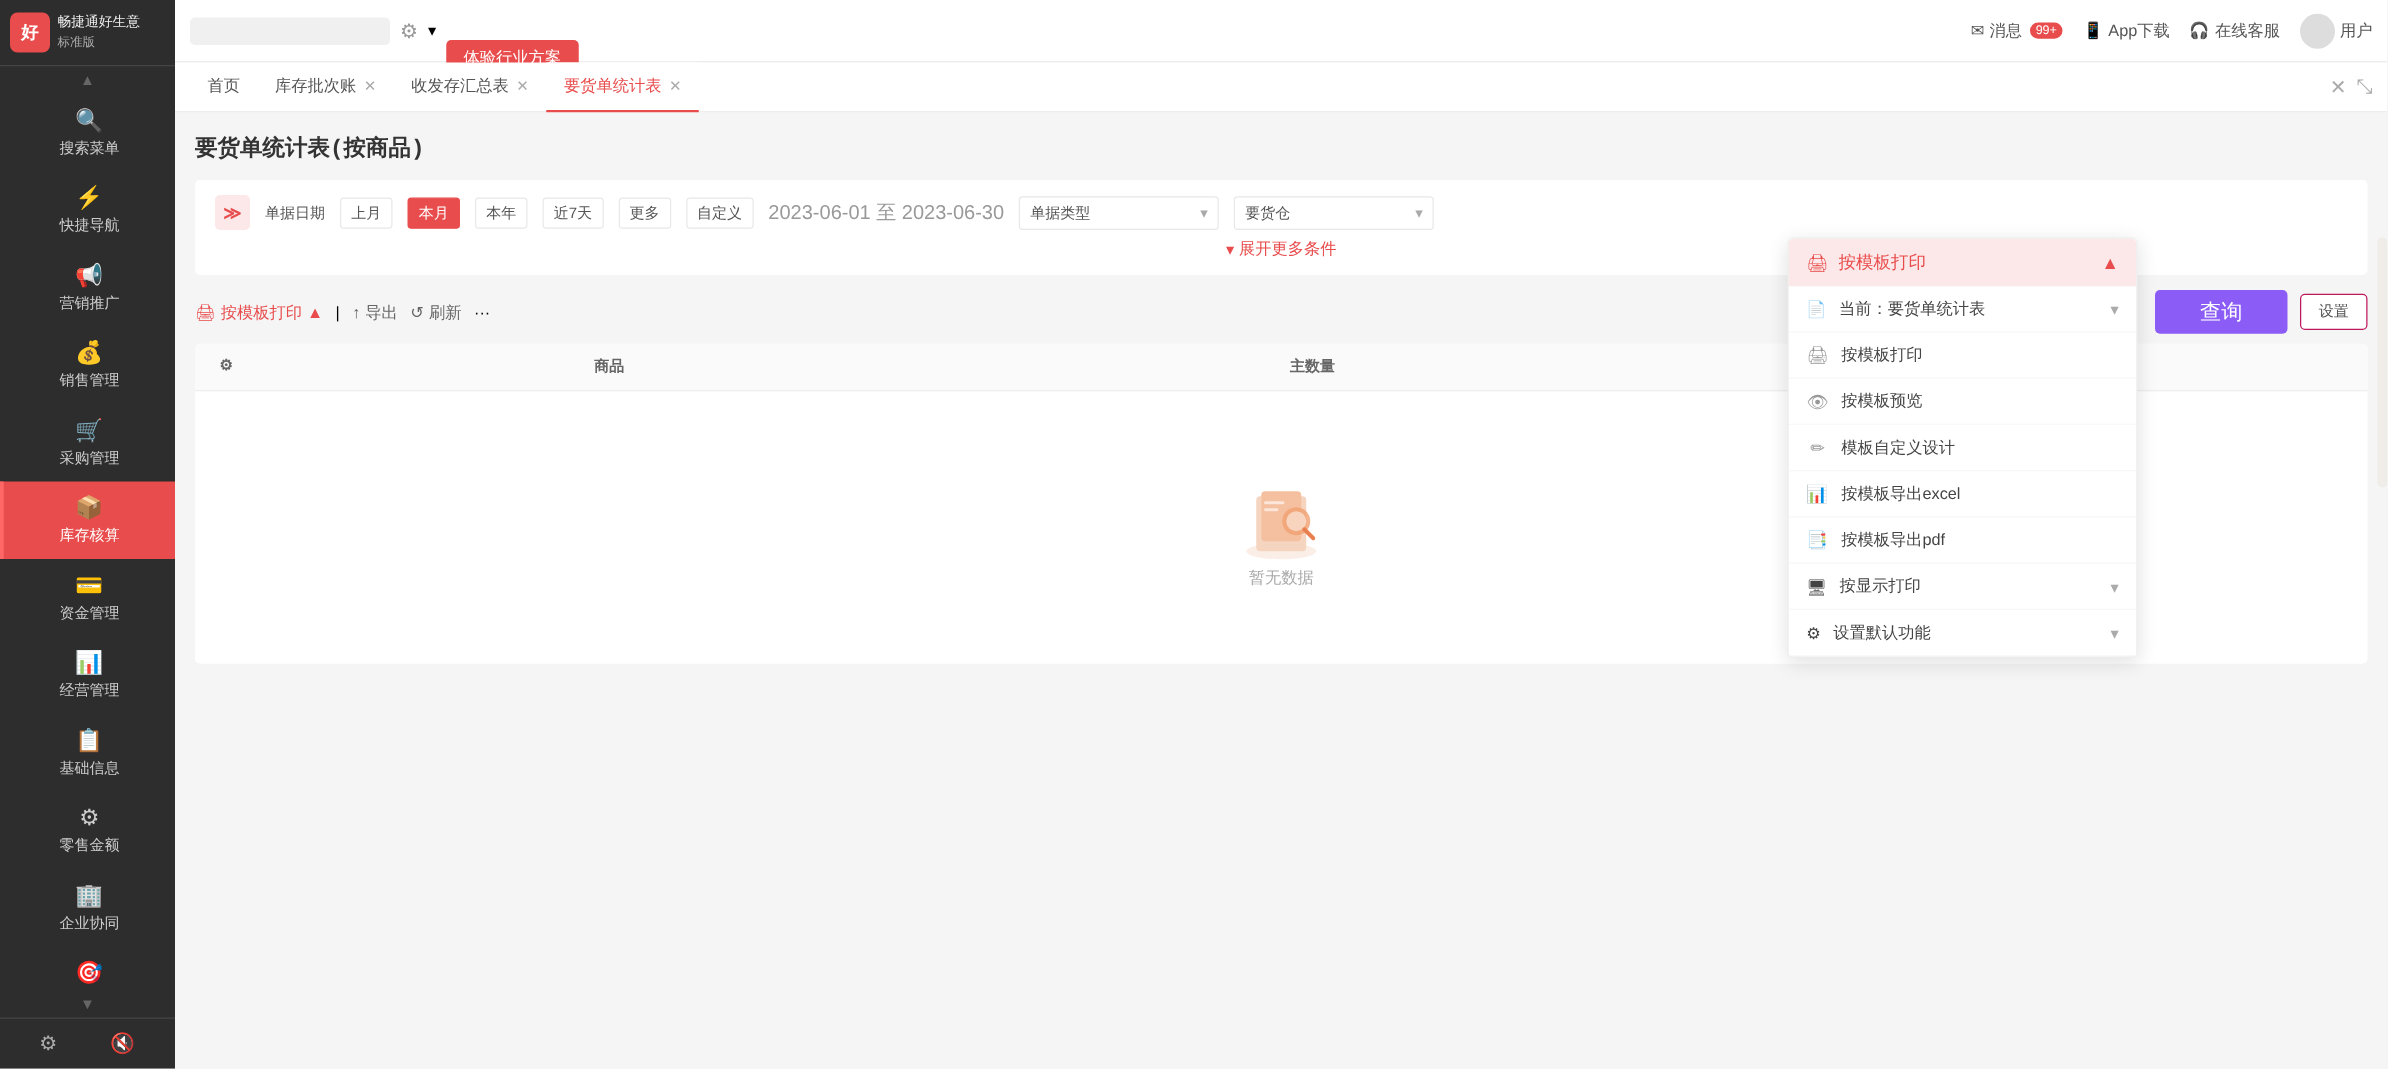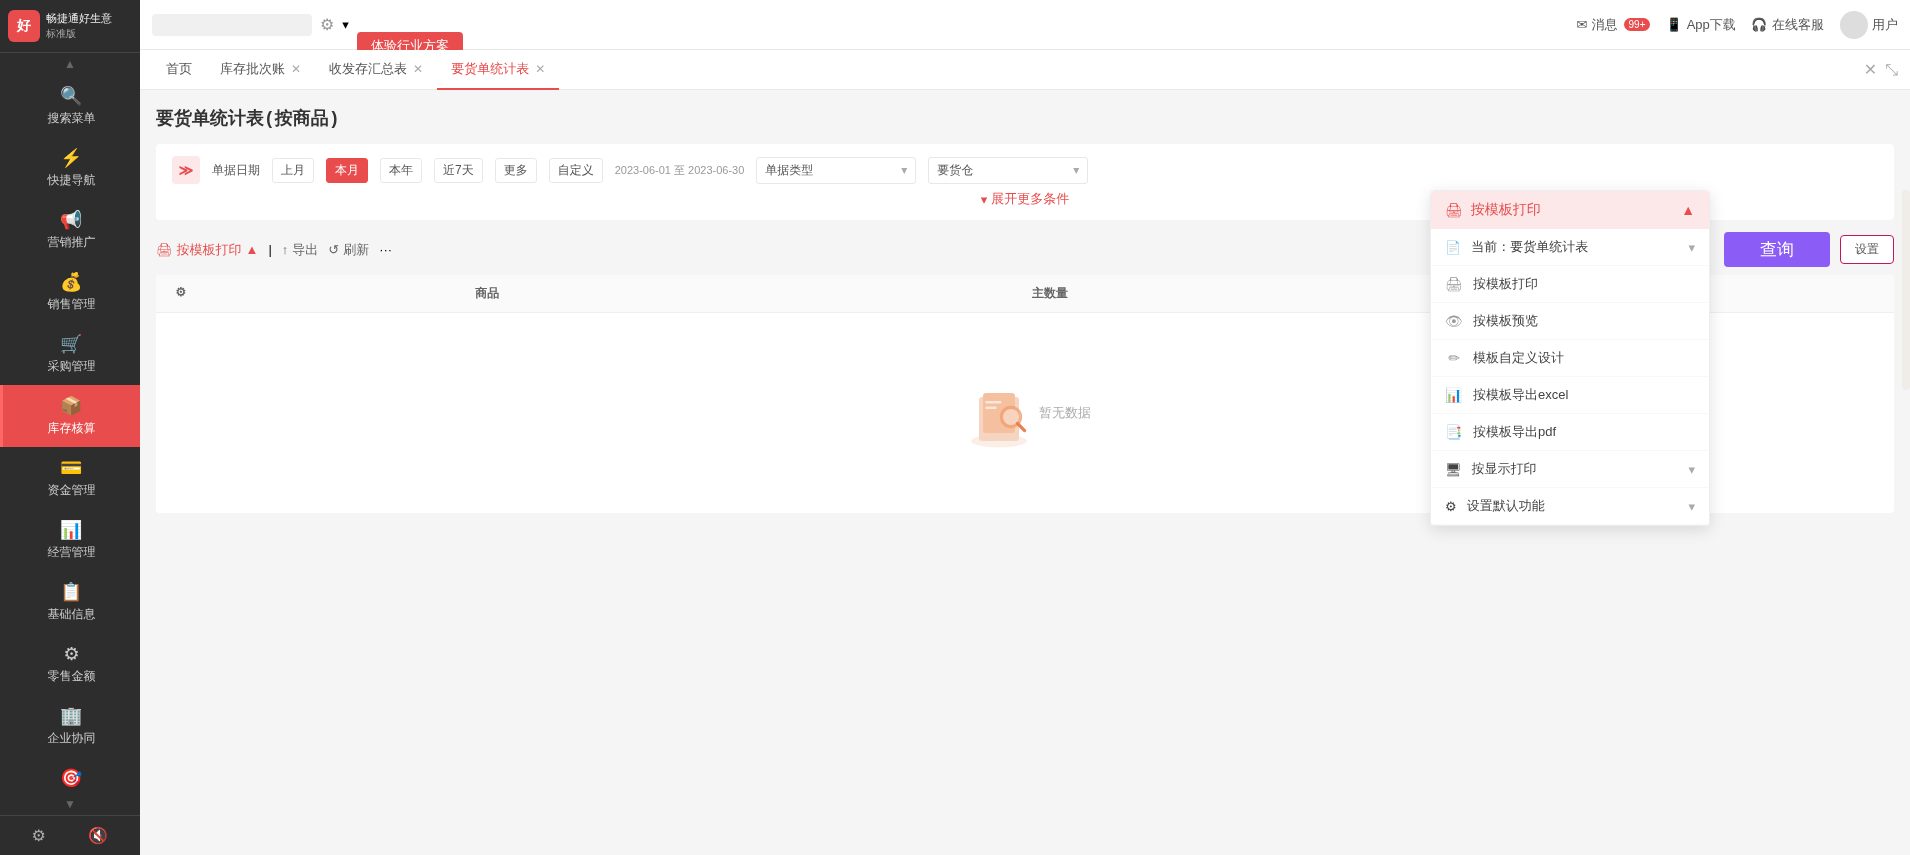--- a/index.html
+++ b/index.html
@@ -211,21 +211,21 @@
       padding: 3px 8px;
       font-size: 12px;
       cursor: pointer;
       color: #555;
     }
     .date-btn.active {
       background: #e84c4c;
       color: white;
       border-color: #e84c4c;
     }
-    .date-range { font-size: 11px; color: #999; }
+    .date-range { font-size: 16px; color: #999; }
     .select-field {
       display: flex;
       align-items: center;
       border: 1px solid #e8e8e8;
       border-radius: 3px;
       padding: 4px 8px;
       background: #fff;
       min-width: 160px;
       cursor: pointer;
       gap: 4px;
@@ -256,21 +256,21 @@
       font-size: 12px;
       color: #666;
       font-weight: 600;
       flex: 1;
       text-align: center;
     }
     .th:first-child { flex: 0 0 50px; }
 
     .no-data {
       display: flex;
-      flex-direction: row;
+      flex-direction: column;
       align-items: center;
       justify-content: center;
       padding: 60px 20px;
       color: #aaa;
       font-size: 13px;
     }
     .dropdown-menu {
       position: absolute;
       top: 100px;
       right: 200px;

